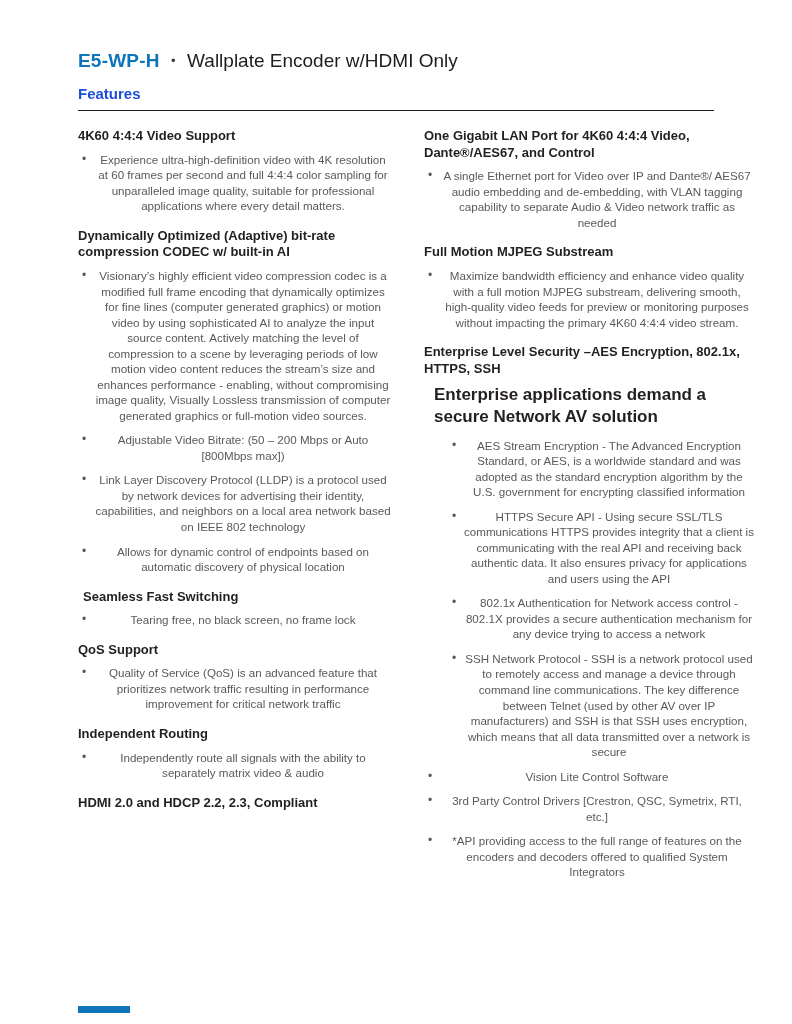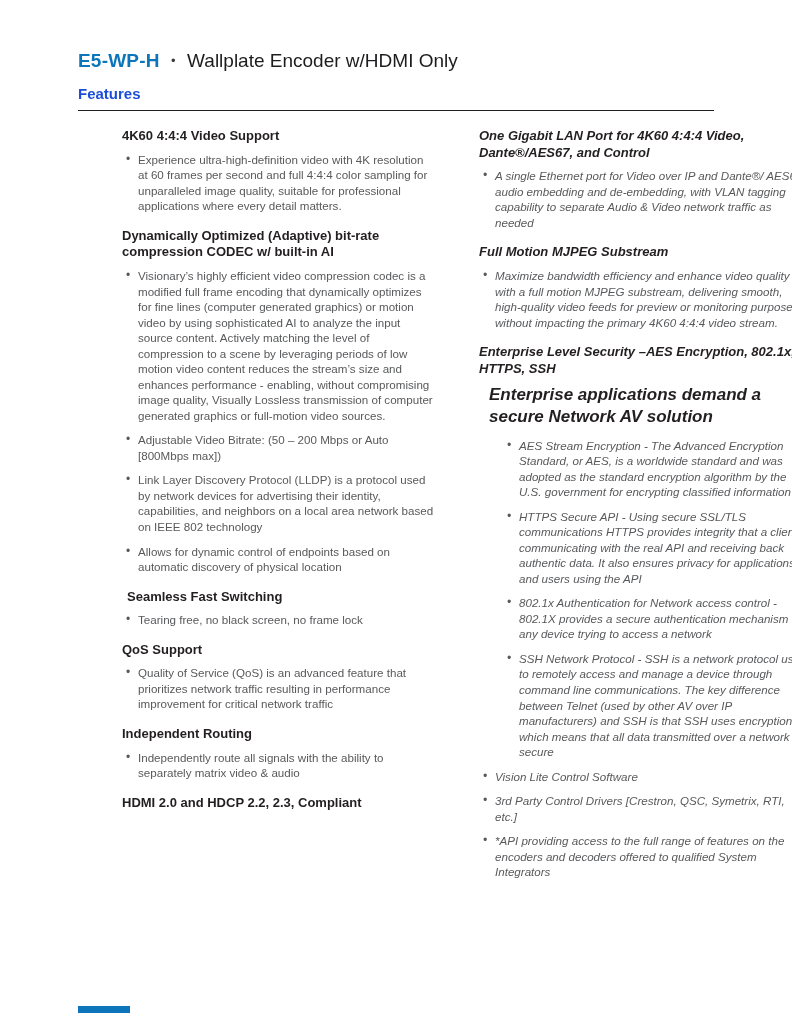--- a/index.html
+++ b/index.html
@@ -43,47 +43,47 @@
   }
   .rule {
     border: none;
     border-top: 1.6px solid #231f20;
     margin: 8px 0 0 0;
     width: 636px;
   }
   
   .columns {
     display: flex;
-    gap: 43px;
+    gap: 32px;
     margin-top: 15px;
-    margin-left: 44px;
   }
   .col { flex: 0 0 auto; }
   .col-left  { width: 314px; }
-  .col-right { width: 330px; font-style: italic; }
+  .col-right { width: 330px; }
   
   .feature h3 {
     font-size: 13px;
     font-weight: bold;
     color: #231f20;
     margin: 14px 0 7px 0;
     line-height: 1.28;
   }
   .feature:first-child h3 { margin-top: 2px; }
   .feature h4 {
     font-size: 17px;
     font-weight: bold;
     color: #231f20;
     margin: 2px 0 9px 10px;
     line-height: 1.3;
   }
   .feature ul {
     list-style: none;
     margin: 0;
     padding: 0;
+    text-align: center;
   }
   .feature li {
     position: relative;
     padding-left: 16px;
     margin: 0 0 9px 0;
     font-size: 11.6px;
     line-height: 1.34;
     color: #58595b;
   }
   .feature li::before {

